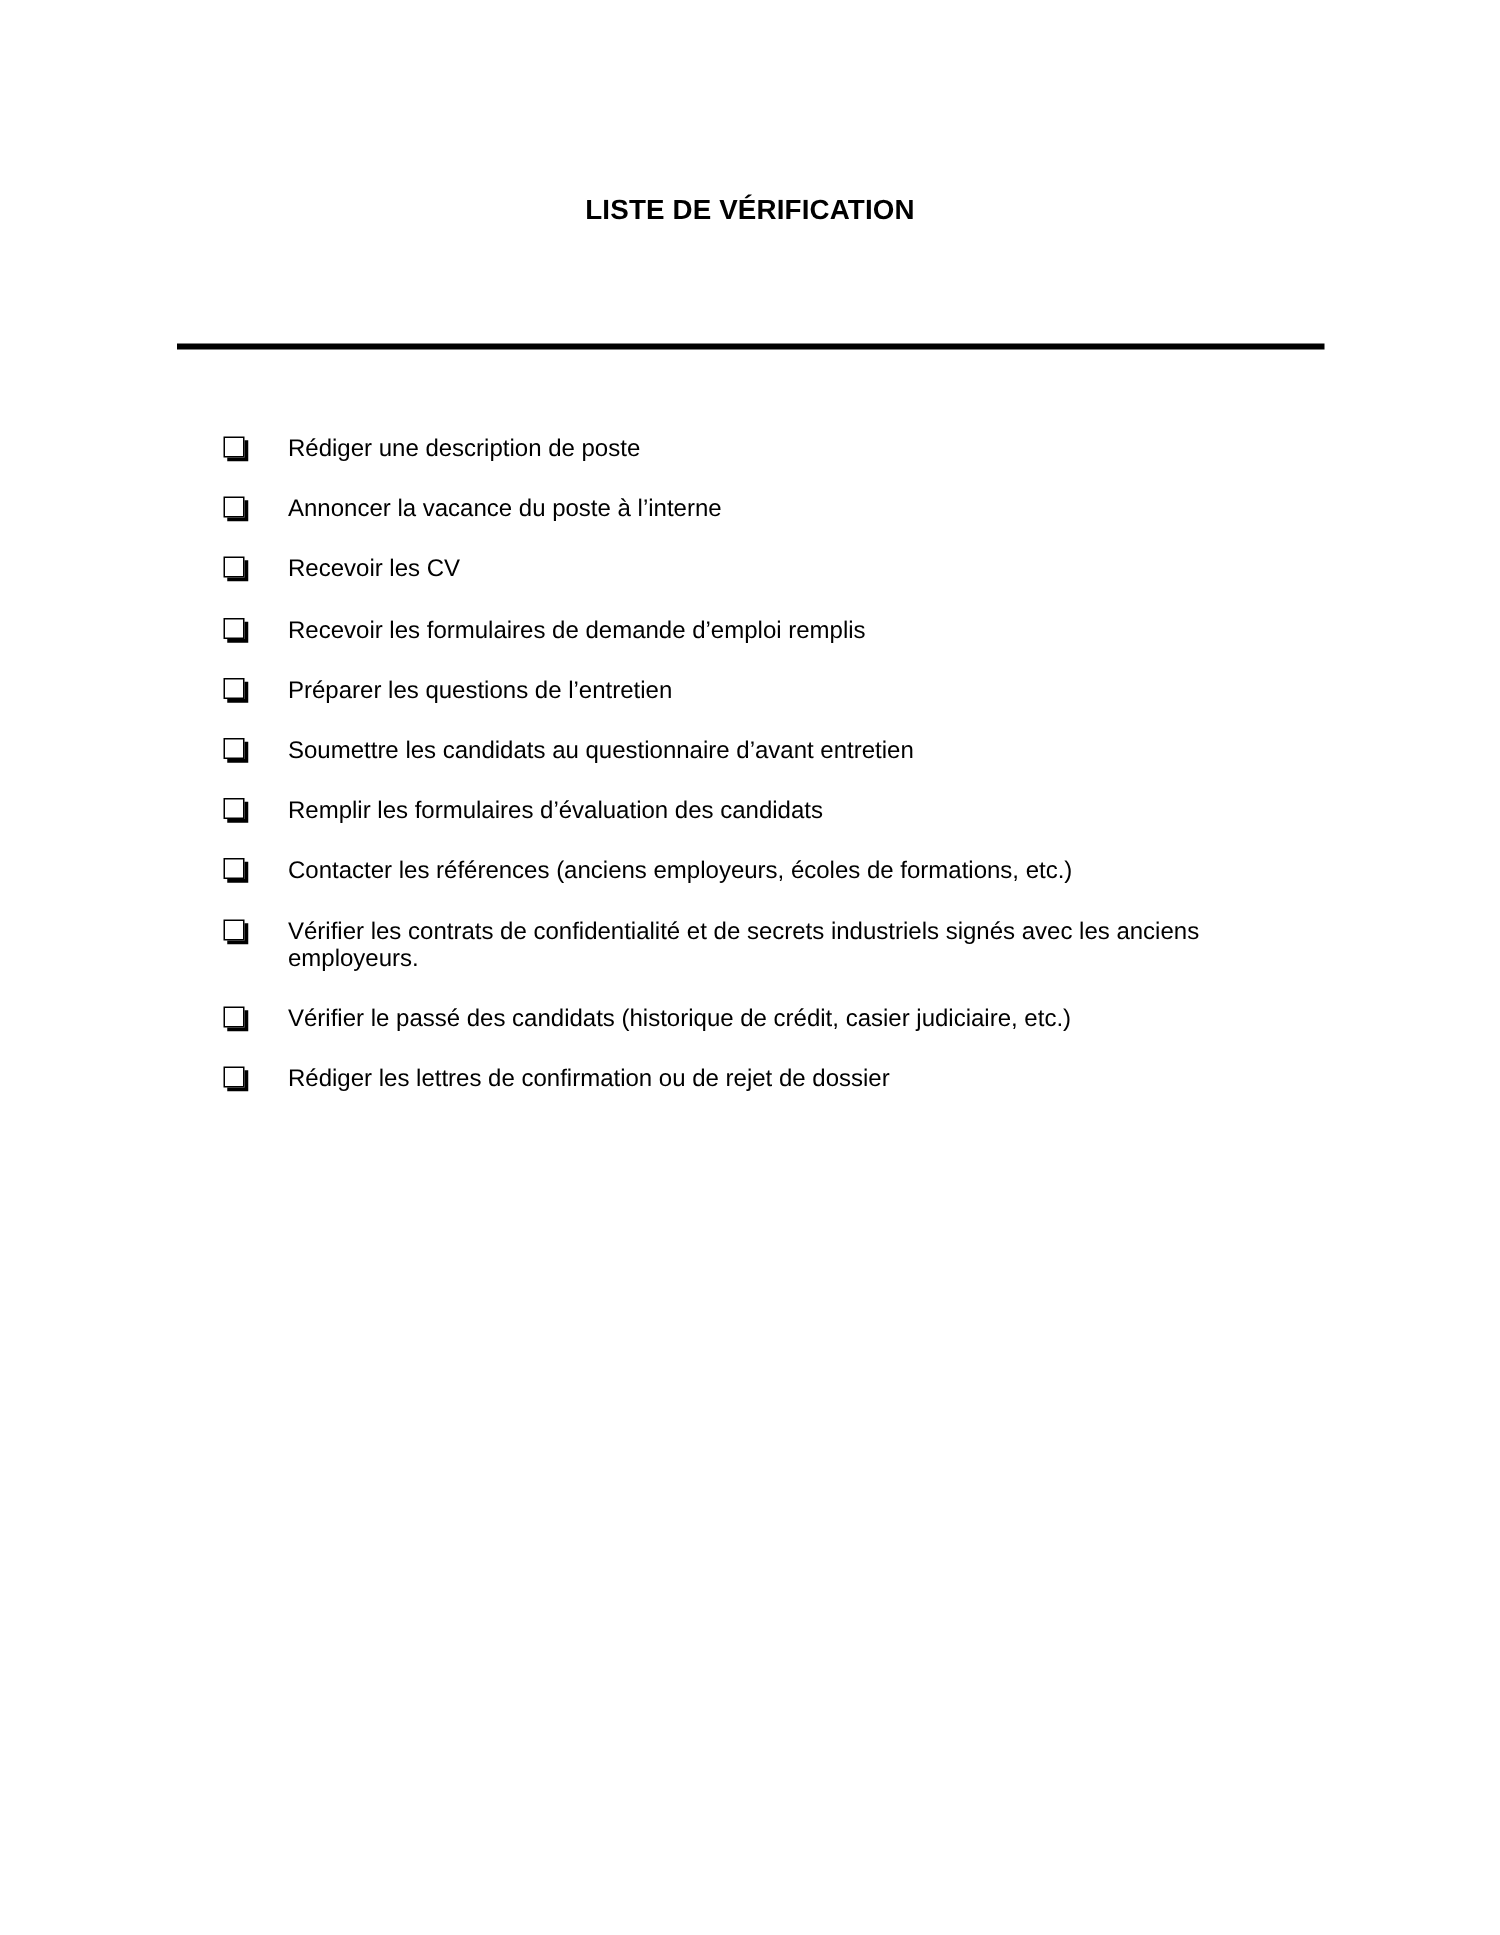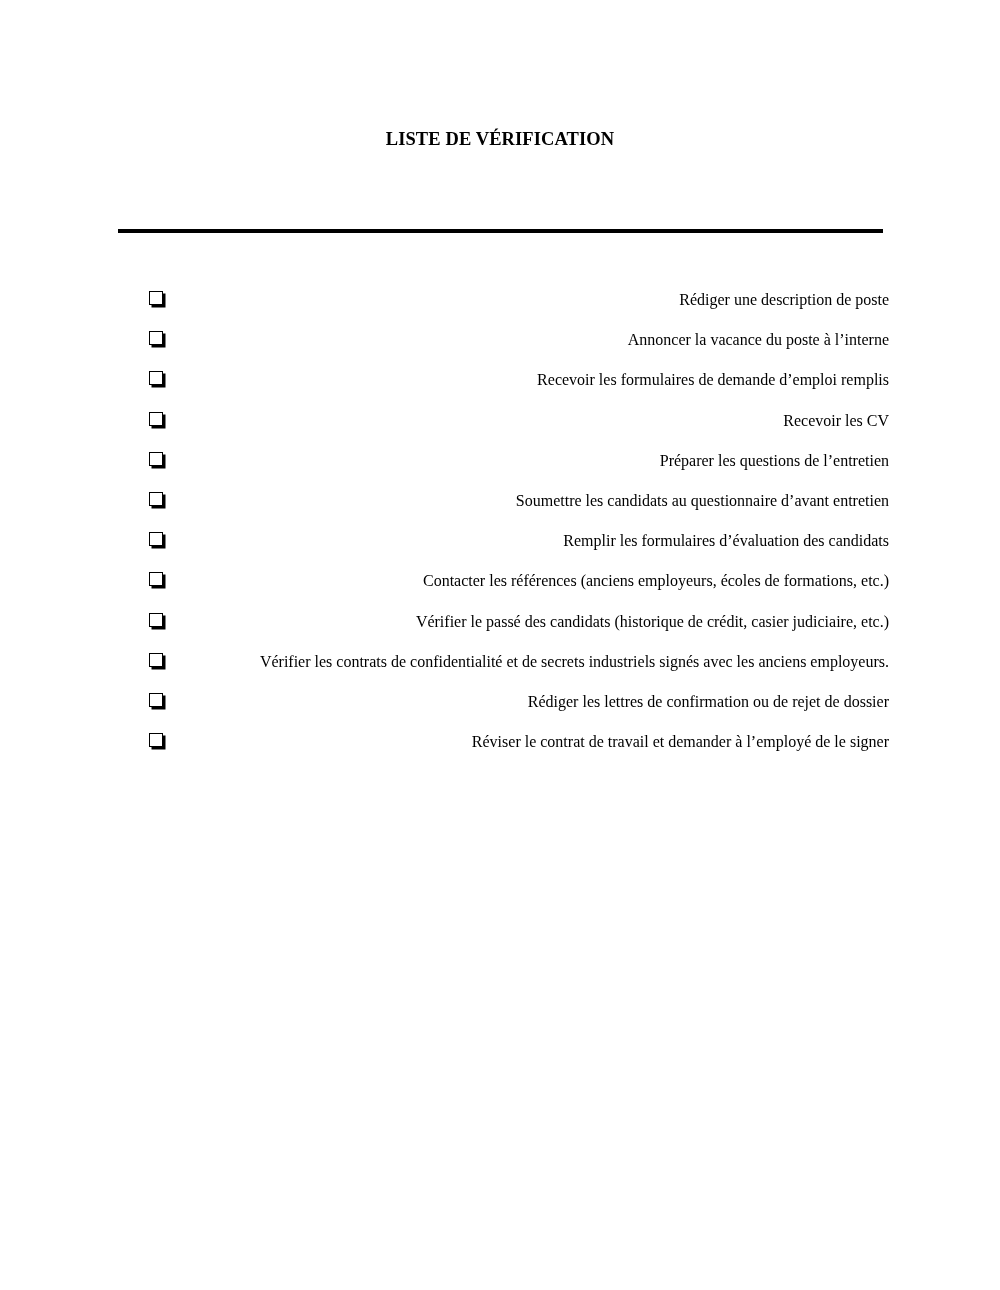--- a/index.html
+++ b/index.html
@@ -13,21 +13,20 @@
       position: relative;
       font-family: "Liberation Sans", sans-serif;
       color: #000000;
       overflow: hidden;
     }
     .page {
       position: absolute;
       left: 0; top: 0;
       width: 1000px;
       height: 1290px;
-      font-family: Liberation Serif, serif;
     }
     .title {
       position: absolute;
       left: 0;
       width: 1000px;
       text-align: center;
       font-weight: bold;
       font-size: 18.5px;
       letter-spacing: 0.1px;
       margin: 0;
@@ -50,21 +49,20 @@
       margin: 0;
       padding: 0;
       list-style: none;
     }
     .item {
       position: relative;
       padding-left: 43px;
       font-size: 16px;
       line-height: 18.5px;
       margin-bottom: 21.7px;
-      text-align: right;
     }
     .item.two-line {
       margin-bottom: 21.7px;
     }
     .checkbox {
       position: absolute;
       left: 0;
       top: 0px;
       width: 12px;
       height: 12px;
@@ -89,52 +87,48 @@
     <li class="item">
       <span class="checkbox"></span>
       <span class="item-label">Rédiger une description de poste</span>
     </li>
     <li class="item">
       <span class="checkbox"></span>
       <span class="item-label">Annoncer la vacance du poste à l’interne</span>
     </li>
     <li class="item">
       <span class="checkbox"></span>
-      <span class="item-label">Recevoir les formulaires de demande d’emploi remplis</span>
+      <span class="item-label">Recevoir les CV</span>
     </li>
     <li class="item">
       <span class="checkbox"></span>
-      <span class="item-label">Recevoir les CV</span>
+      <span class="item-label">Recevoir les formulaires de demande d’emploi remplis</span>
     </li>
     <li class="item">
       <span class="checkbox"></span>
       <span class="item-label">Préparer les questions de l’entretien</span>
     </li>
     <li class="item">
       <span class="checkbox"></span>
       <span class="item-label">Soumettre les candidats au questionnaire d’avant entretien</span>
     </li>
     <li class="item">
       <span class="checkbox"></span>
       <span class="item-label">Remplir les formulaires d’évaluation des candidats</span>
     </li>
     <li class="item">
       <span class="checkbox"></span>
       <span class="item-label">Contacter les références (anciens employeurs, écoles de formations, etc.)</span>
     </li>
-    <li class="item">
-      <span class="checkbox"></span>
-      <span class="item-label">Vérifier le passé des candidats (historique de crédit, casier judiciaire, etc.)</span>
-    </li>
     <li class="item two-line">
       <span class="checkbox"></span>
       <span class="item-label">Vérifier les contrats de confidentialité et de secrets industriels signés avec les anciens employeurs.</span>
     </li>
     <li class="item">
       <span class="checkbox"></span>
-      <span class="item-label">Rédiger les lettres de confirmation ou de rejet de dossier</span>
+      <span class="item-label">Vérifier le passé des candidats (historique de crédit, casier judiciaire, etc.)</span>
     </li>
     <li class="item">
       <span class="checkbox"></span>
-      <span class="item-label">Réviser le contrat de travail et demander à l’employé de le signer</span>
+      <span class="item-label">Rédiger les lettres de confirmation ou de rejet de dossier</span>
     </li>
   </ul>
 </div>
 
 </body></html>

